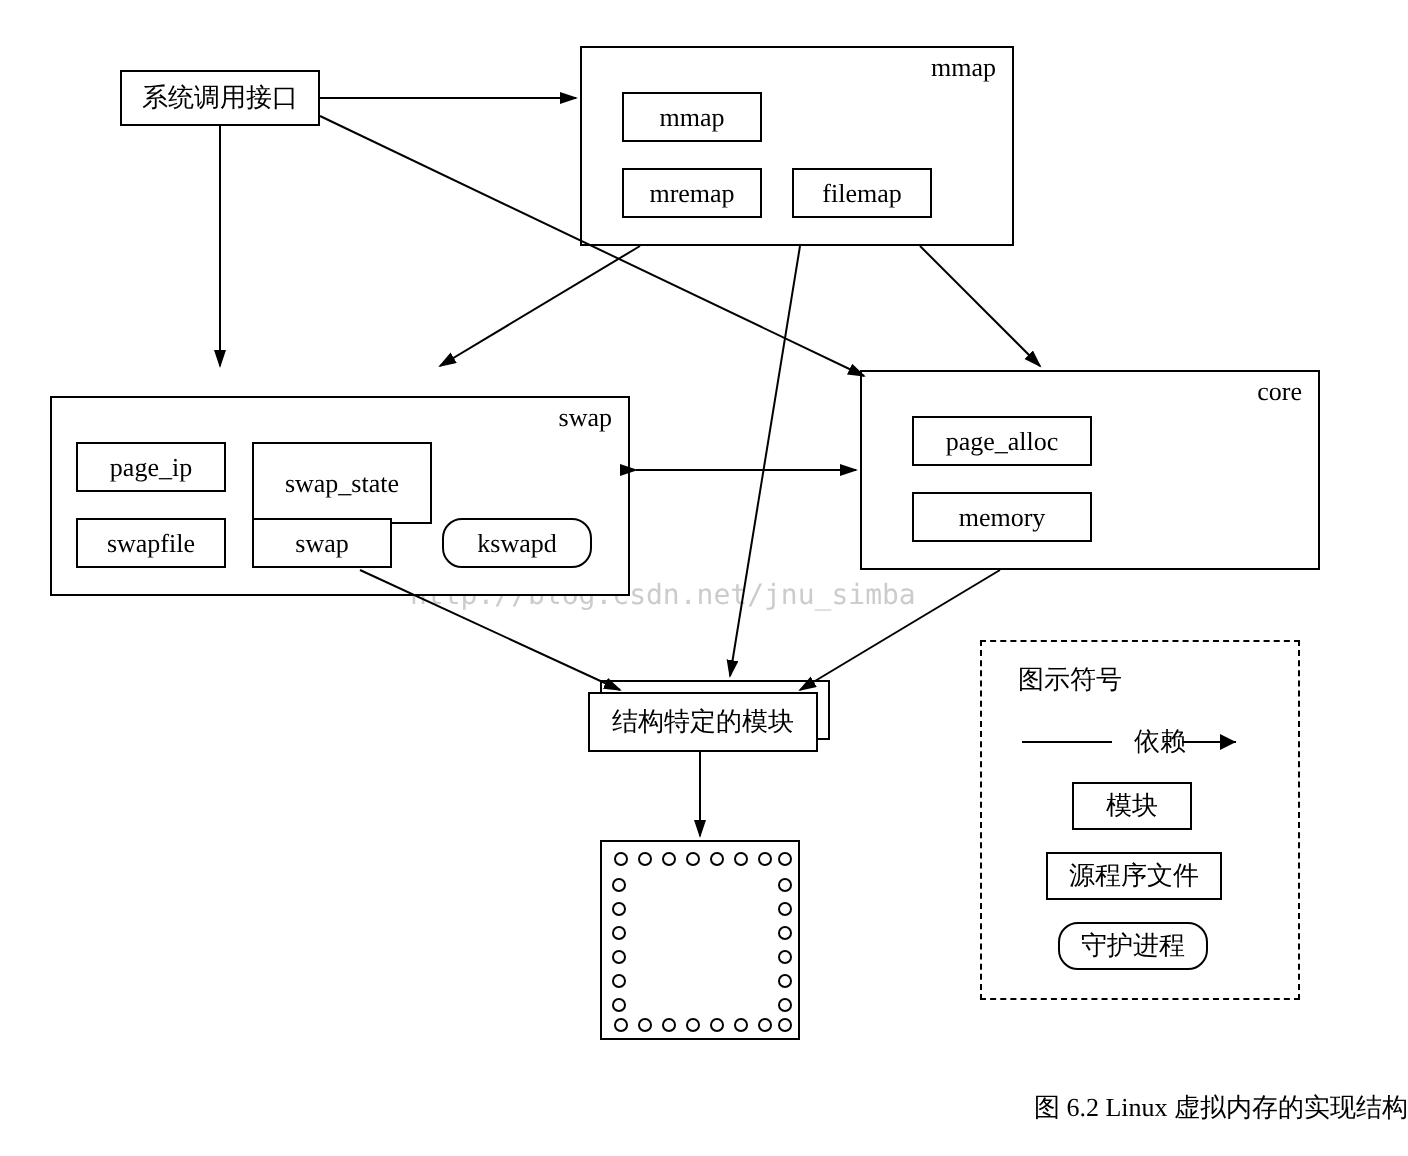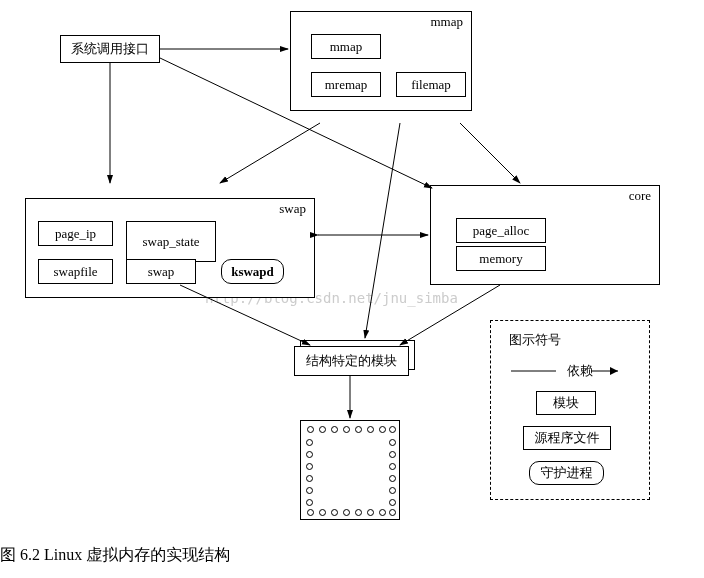--- a/index.html
+++ b/index.html
@@ -34,23 +34,23 @@
     font-family: "Times New Roman", serif;
   }
   .rounded { border-radius: 10px; }
   .legend {
     position: absolute;
     border: 1.5px dashed #000;
     background: #fff;
   }
   .caption {
     position: absolute;
-    text-align: left;
+    text-align: right;
     width: 100%;
-    font-size: 16px;
+    font-size: 13px;
   }
   .watermark {
     position: absolute;
     color: #ccc;
     font-family: monospace;
     font-size: 14px;
     z-index: 0;
   }
   .chip {
     position: absolute;
@@ -83,21 +83,21 @@
 </style>
 </head>
 <body>
 
 <div class="watermark" style="left:205px; top:290px;">http://blog.csdn.net/jnu_simba</div>
 
 <div class="box" style="left:60px; top:35px; width:100px; height:28px;">
   <span>系统调用接口</span>
 </div>
 
-<div class="group" style="left:290px; top:11px; width:182px; height:100px;text-align:right;">
+<div class="group" style="left:290px; top:23px; width:217px; height:100px;text-align:right;">
   <div class="group-title">mmap</div>
   <div class="box" style="left:20px; top:22px; width:70px; height:25px;">
       <span>mmap</span>
     </div>
   <div class="box" style="left:20px; top:60px; width:70px; height:25px;">
       <span>mremap</span>
     </div>
   <div class="box" style="left:105px; top:60px; width:70px; height:25px;">
       <span>filemap</span>
     </div>
@@ -110,28 +110,28 @@
     </div>
   <div class="box" style="left:100px; top:22px; width:90px; height:41px;">
       <span>swap_state</span>
     </div>
   <div class="box" style="left:12px; top:60px; width:75px; height:25px;">
       <span>swapfile</span>
     </div>
   <div class="box" style="left:100px; top:60px; width:70px; height:25px;">
       <span>swap</span>
     </div>
-  <div class="box rounded" style="left:195px; top:60px; width:63px; height:25px;font-weight:bold;">
+  <div class="box rounded" style="left:195px; top:60px; width:75px; height:25px;">
       <span>kswapd</span>
     </div>
 </div>
 
 <div class="group" style="left:430px; top:185px; width:230px; height:100px;">
   <div class="group-title">core</div>
-  <div class="box" style="left:25px; top:32px; width:90px; height:25px;">
+  <div class="box" style="left:25px; top:22px; width:90px; height:25px;">
       <span>page_alloc</span>
     </div>
   <div class="box" style="left:25px; top:60px; width:90px; height:25px;">
       <span>memory</span>
     </div>
 </div>
 
 <div class="stack-shadow" style="left:300px; top:340px; width:115px; height:30px;"></div>
 <div class="box" style="left:294px; top:346px; width:115px; height:30px;">
   <span>结构特定的模块</span>

